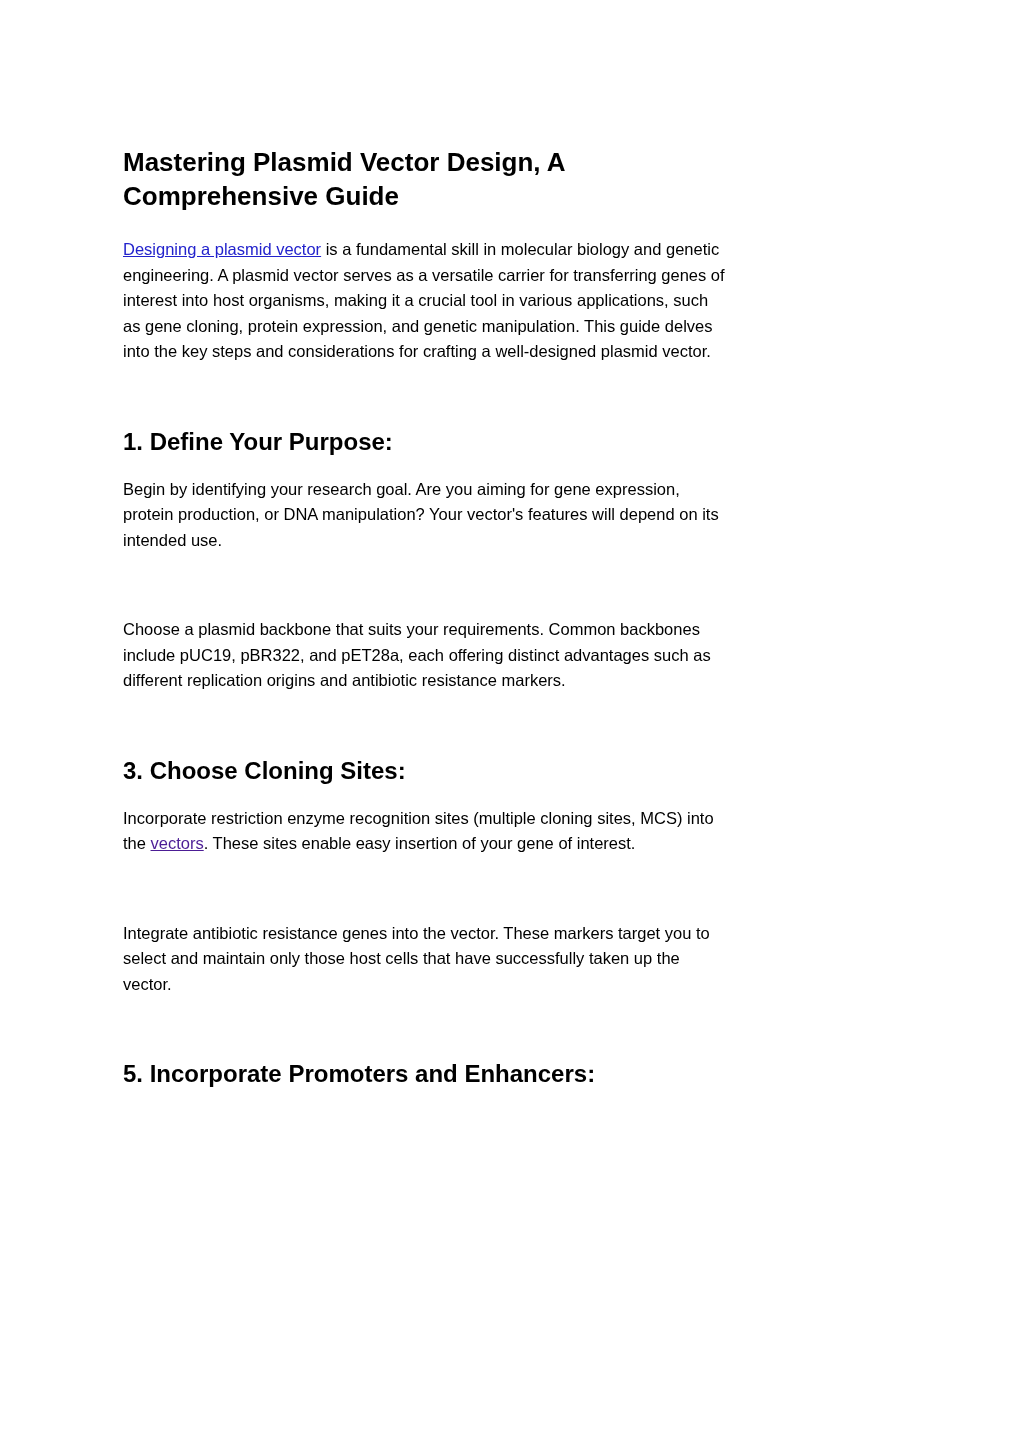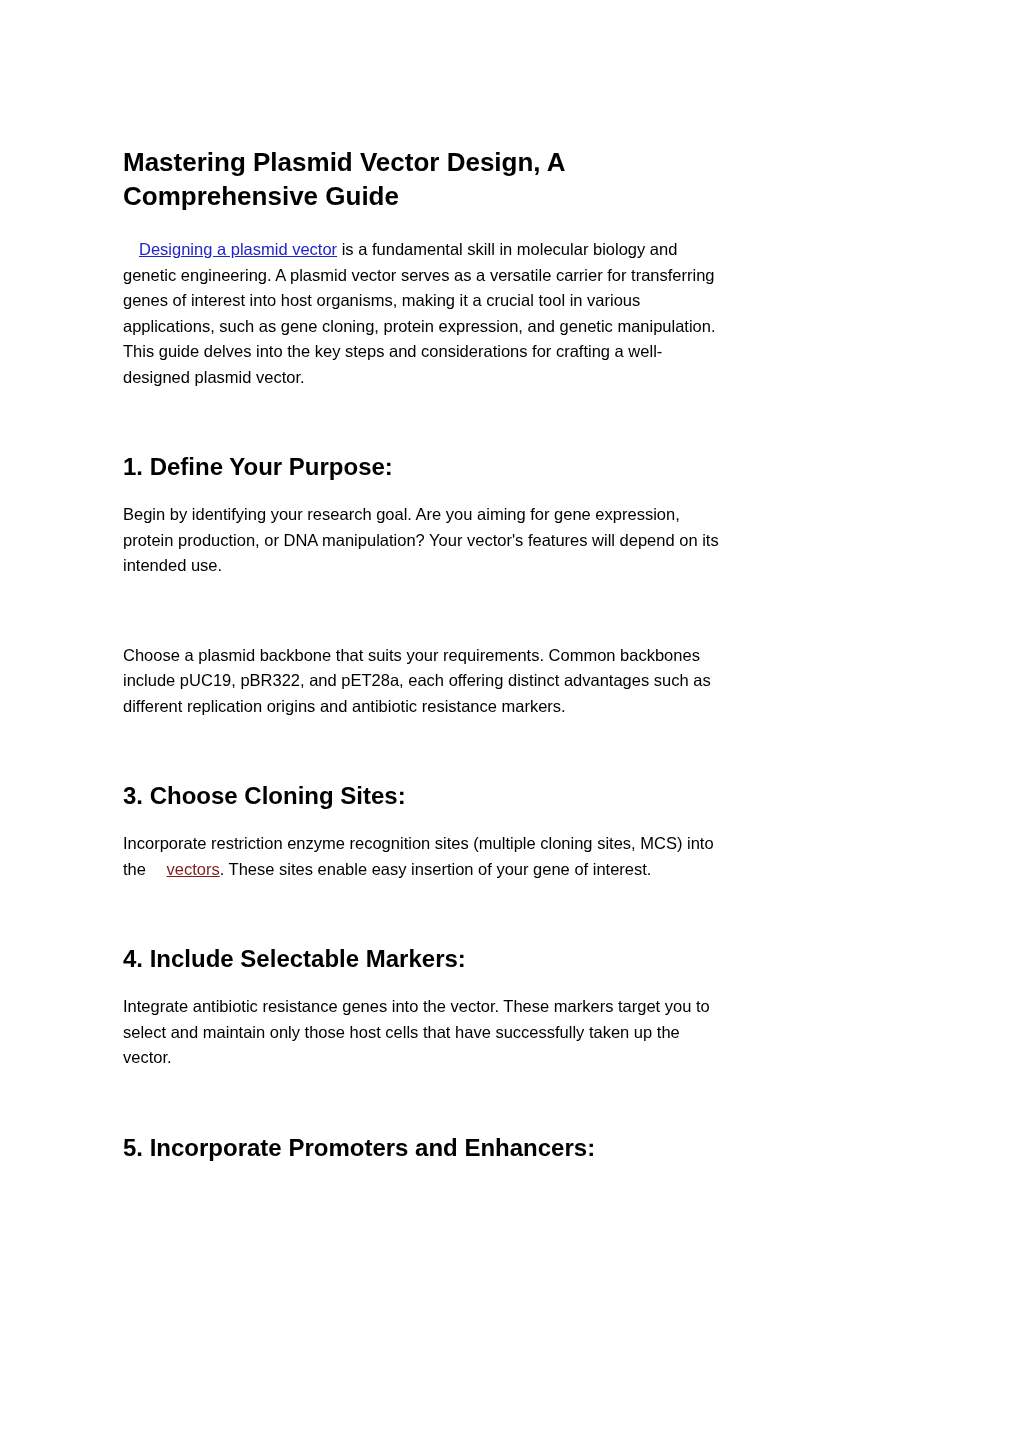--- a/index.html
+++ b/index.html
@@ -29,21 +29,20 @@
   h2.section-heading {
     font-size: 24px;
     line-height: 26px;
     font-weight: 700;
     margin-bottom: 22px;
   }
   a.doc-link {
     color: #2222cc;
     text-decoration: underline;
     cursor: pointer;
-    margin-left: 16px;
   }
 </style>
 </head>
 <body>
 
 <div class="page">
 
   <h1 class="doc-title">Mastering Plasmid Vector Design, A Comprehensive Guide</h1>
 
   <p class="body-text"><a class="doc-link" href="#" style="color: rgb(34, 34, 204);">Designing a plasmid vector</a><span> is a fundamental skill in molecular biology and genetic engineering. A plasmid vector serves as a versatile carrier for transferring genes of interest into host organisms, making it a crucial tool in various applications, such as gene cloning, protein expression, and genetic manipulation. This guide delves into the key steps and considerations for crafting a well-designed plasmid vector.</span></p>
@@ -52,25 +51,24 @@
     <h2 class="section-heading">1. Define Your Purpose:</h2>
     <p class="body-text">Begin by identifying your research goal. Are you aiming for gene expression, protein production, or DNA manipulation? Your vector's features will depend on its intended use.</p>
   </section>
 
   <section class="doc-section">
     <p class="body-text">Choose a plasmid backbone that suits your requirements. Common backbones include pUC19, pBR322, and pET28a, each offering distinct advantages such as different replication origins and antibiotic resistance markers.</p>
   </section>
 
   <section class="doc-section">
     <h2 class="section-heading">3. Choose Cloning Sites:</h2>
-    <p class="body-text"><span>Incorporate restriction enzyme recognition sites (multiple cloning sites, MCS) into the </span><a class="doc-link" href="#" style="color: #7f1d1d;">vectors</a><span>. These sites enable easy insertion of your gene of interest.</span></p>
+    <p class="body-text"><span>Incorporate restriction enzyme recognition sites (multiple cloning sites, MCS) into the </span><a class="doc-link" href="#" style="color: #4c1d95;">vectors</a><span>. These sites enable easy insertion of your gene of interest.</span></p>
   </section>
 
   <section class="doc-section">
-    <h2 class="section-heading">4. Include Selectable Markers:</h2>
     <p class="body-text">Integrate antibiotic resistance genes into the vector. These markers target you to select and maintain only those host cells that have successfully taken up the vector.</p>
   </section>
 
   <section class="doc-section">
     <h2 class="section-heading">5. Incorporate Promoters and Enhancers:</h2>
   </section>
 
 
 </div>
 

